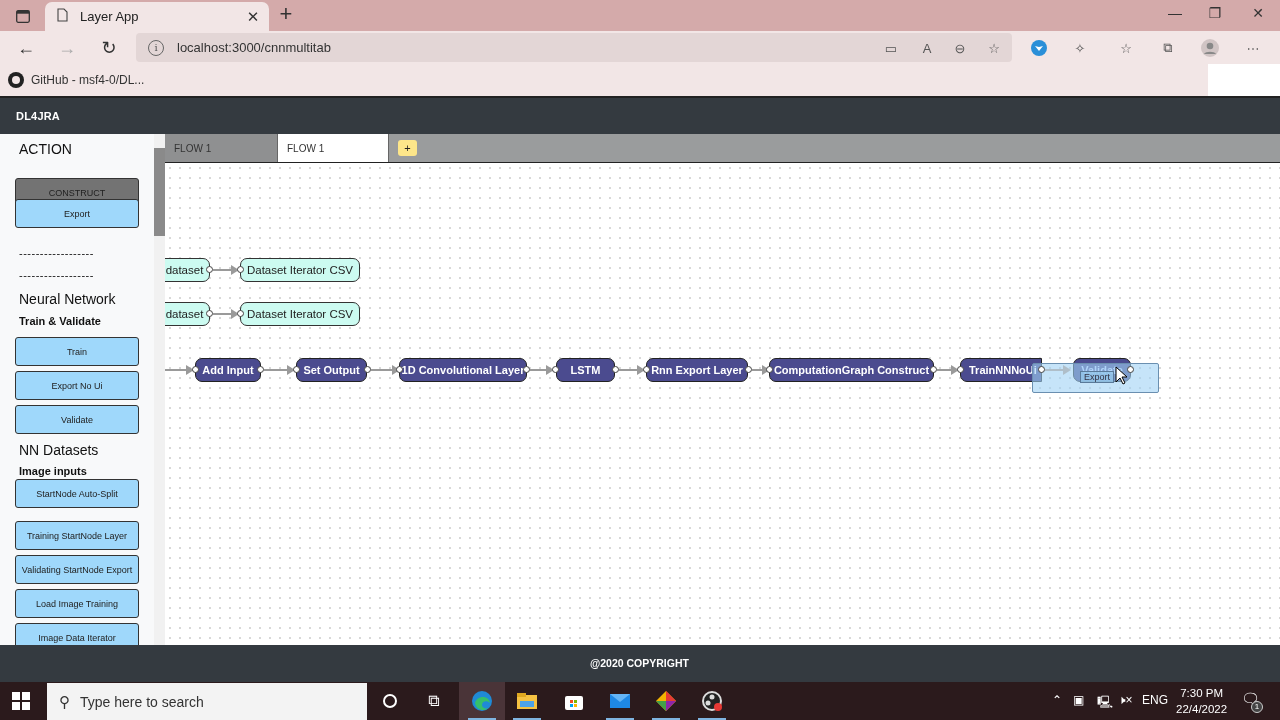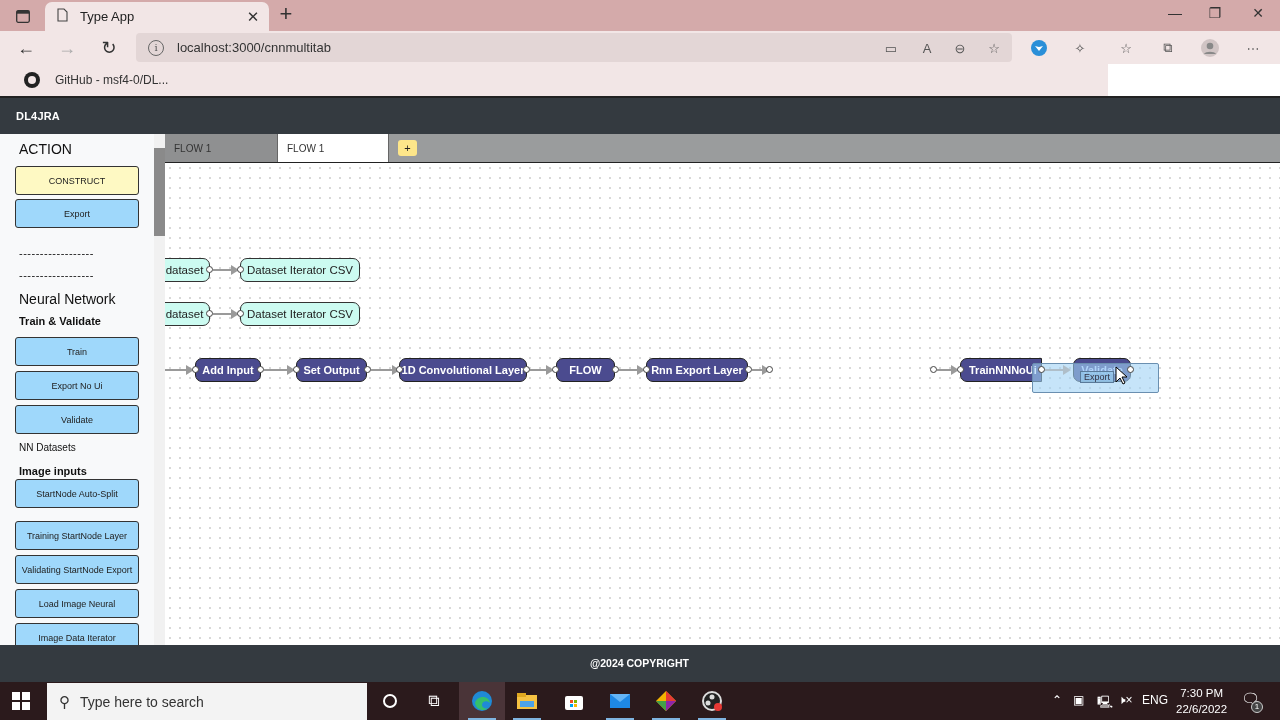--- a/index.html
+++ b/index.html
@@ -15,36 +15,36 @@
   .newtab { position: absolute; left: 275px; top: 4px; width: 22px; height: 22px; font-size: 22px; line-height: 20px; color: #333; text-align: center; }
   .win-ctrl { position: absolute; top: 5px; width: 40px; height: 20px; text-align: center; font-size: 14px; color: #333; }
 
   .toolbar { position: absolute; left: 0; top: 31px; width: 1280px; height: 33px; background: #f2e6e6; }
   .nav-btn { position: absolute; top: 4px; width: 26px; height: 26px; display: flex; align-items: center; justify-content: center; color: #333; font-size: 18px; }
   .urlbar { position: absolute; left: 136px; top: 2px; width: 876px; height: 29px; background: #e3d6d6; border-radius: 4px; display: flex; align-items: center; }
   .urlbar .info { width: 16px; height: 16px; border: 1.3px solid #666; border-radius: 50%; margin-left: 12px; font-size: 10px; color: #555; text-align: center; line-height: 13px; font-family: "DejaVu Serif", serif; }
   .urlbar .url { margin-left: 13px; font-size: 13px; color: #333; }
   .url-icon { position: absolute; top: 8px; width: 18px; height: 18px; display:flex; align-items:center; justify-content:center; color: #555; font-size: 13px; }
 
-  .bookmarks { position: absolute; left: 0; top: 64px; width: 1108px; height: 32px; background: #f2e6e6; display: flex; align-items: center; padding-left: 24px; font-size: 12px; color: #333; gap: 8px; }
+  .bookmarks { position: absolute; left: 0; top: 64px; width: 1208px; height: 32px; background: #f2e6e6; display: flex; align-items: center; padding-left: 8px; font-size: 12px; color: #333; }
   .bookmarks .gh { width: 16px; height: 16px; border-radius: 50%; background: #222; margin-right: 7px; position: relative; }
   .bookmarks .gh::after { content:""; position:absolute; left:4px; top:4px; width:8px; height:8px; border-radius:50%; background:#f2e6e6; }
 
   
   .app-header { position: absolute; left: 0; top: 96px; width: 1280px; height: 38px; background: #343a40; border-top: 2px solid #222; }
   .app-header .brand { position: absolute; left: 16px; top: 12px; color: #fff; font-weight: bold; font-size: 11px; letter-spacing: 0.2px; }
 
   .sidebar { position: absolute; left: 0; top: 134px; width: 154px; height: 511px; background: #f8f9fa; overflow: hidden; }
   .sidebar-scroll-track { position: absolute; left: 154px; top: 134px; width: 11px; height: 511px; background: #f1f1f1; }
   .sidebar-scroll-thumb { position: absolute; left: 154px; top: 148px; width: 11px; height: 88px; background: #8a8a8a; }
   .sb-h1 { position: absolute; left: 19px; font-size: 14px; color: #111; font-weight: normal; }
   .sb-h2 { position: absolute; left: 19px; font-size: 11px; color: #111; font-weight: bold; }
-  .sb-h3 { position: absolute; left: 19px; font-size: 10px; color: #111; }
+  .sb-h3 { position: absolute; left: 19px; font-size: 14px; color: #111; }
   .sb-btn { position: absolute; left: 15px; width: 124px; height: 29px; border: 1px solid #333; border-radius: 3px; background: #9fd8fb; font-size: 9px; color: #222; display: flex; align-items: center; justify-content: center; cursor: pointer; }
-  .sb-btn.yellow { background: #fef9c3; }
+  .sb-btn.yellow { background: #737373; margin-top: 12px; }
   .sb-dash { position: absolute; left: 19px; font-size: 11px; color: #111; letter-spacing: 0.5px; }
 
   
   .flowtabs { position: absolute; left: 165px; top: 134px; width: 1115px; height: 29px; background: #9a9c9d; border-bottom: 1px solid #222; }
   .flowtab { position: absolute; top: 0; height: 28px; width: 112px; font-size: 10px; color: #333; display: flex; align-items: center; padding-left: 9px; }
   .flowtab.inactive { background: #8f9091; }
   .flowtab.active { background: #fff; border-left: 1px solid #666; border-right: 1px solid #666; }
   .add-tab { position: absolute; left: 398px; top: 140px; width: 19px; height: 16px; background: #fde68a; border-radius: 3px; font-size: 11px; text-align: center; line-height: 16px; color: #222; }
 
   
@@ -83,21 +83,21 @@
         <rect x="0.7" y="0.7" width="12.6" height="11.6" rx="1.5" fill="none" stroke="#333" stroke-width="1.3"></rect>
         <rect x="0.7" y="0.7" width="12.6" height="3" fill="#333"></rect>
       </svg>
   </div>
   <div class="browser-tab">
     <span>
       <svg width="11" height="14" viewBox="0 0 11 14">
           <path d="M1 1h6l3 3v9H1z" fill="none" stroke="#444" stroke-width="1.1"></path>
         </svg>
     </span>
-    <span class="title">Type App</span>
+    <span class="title">Layer App</span>
     <span class="close">✕</span>
   </div>
   <div class="newtab">+</div>
   <div class="win-ctrl" style="left:1155px">—</div>
   <div class="win-ctrl" style="left:1195px">❐</div>
   <div class="win-ctrl" style="left:1238px">✕</div>
 </div>
 
 <div class="toolbar">
   <div class="nav-btn" style="left:13px">←</div>
@@ -148,21 +148,21 @@
   <div class="sb-h1" style="top:157px">Neural Network</div>
   <div class="sb-h2" style="top:181px">Train &amp; Validate</div>
   <div class="sb-btn" style="top:203px">Train</div>
   <div class="sb-btn" style="top:237px">Export No Ui</div>
   <div class="sb-btn" style="top:271px">Validate</div>
   <div class="sb-h3" style="top:308px">NN Datasets</div>
   <div class="sb-h2" style="top:331px">Image inputs</div>
   <div class="sb-btn" style="top:345px">StartNode Auto-Split</div>
   <div class="sb-btn" style="top:387px">Training StartNode Layer</div>
   <div class="sb-btn" style="top:421px">Validating StartNode Export</div>
-  <div class="sb-btn" style="top:455px">Load Image Neural</div>
+  <div class="sb-btn" style="top:455px">Load Image Training</div>
   <div class="sb-btn" style="top:489px">Image Data Iterator</div>
 </div>
 <div class="sidebar-scroll-track"></div>
 <div class="sidebar-scroll-thumb"></div>
 
 <div class="flowtabs">
   <div class="flowtab inactive" style="left:0">FLOW 1</div>
   <div class="flowtab active" style="left:112px">FLOW 1</div>
 </div>
 <div class="add-tab">+</div>
@@ -205,33 +205,36 @@
   <div class="edge" style="left:206px;top:206px;width:27px"></div>
 
   <div class="node dark" style="left:234px;top:195px;width:128px">
       <span>1D Convolutional Layer</span>
     </div>
   <div class="port" style="left:231px;top:203px"></div>
   <div class="port" style="left:358px;top:203px"></div>
   <div class="edge" style="left:365px;top:206px;width:22px"></div>
 
   <div class="node dark" style="left:391px;top:195px;width:59px">
-      <span>FLOW</span>
+      <span>LSTM</span>
     </div>
   <div class="port" style="left:387px;top:203px"></div>
   <div class="port" style="left:447px;top:203px"></div>
   <div class="edge" style="left:454px;top:206px;width:24px"></div>
 
   <div class="node dark" style="left:481px;top:195px;width:102px">
       <span>Rnn Export Layer</span>
     </div>
   <div class="port" style="left:478px;top:203px"></div>
   <div class="port" style="left:580px;top:203px"></div>
   <div class="edge" style="left:587px;top:206px;width:16px"></div>
 
+  <div class="node dark" style="left:604px;top:195px;width:165px">
+      <span>ComputationGraph Construct</span>
+    </div>
   <div class="port" style="left:601px;top:203px"></div>
   <div class="port" style="left:765px;top:203px"></div>
   <div class="edge" style="left:772px;top:206px;width:20px"></div>
 
   <div class="node dark" style="left:795px;top:195px;width:82px;justify-content:flex-start;padding-left:8px;border-radius:7px 0 0 7px">
       <span>TrainNNNoUi</span>
     </div>
   <div class="port" style="left:792px;top:203px"></div>
 
   <div class="node dark" style="left:908px;top:195px;width:58px;color:#c8d6ff">
@@ -245,21 +248,21 @@
   <div class="port" style="left:962px;top:203px"></div>
 
   <div class="abs" style="left:950px;top:203px">
     <svg width="14" height="20" viewBox="0 0 14 20">
         <path d="M1 1v15l4-4 3 6 2-1-3-6h5z" fill="#fff" stroke="#000" stroke-width="1"></path>
       </svg>
   </div>
 </div>
 
 <div class="footer">
-  <span class="copy">@2024 COPYRIGHT</span>
+  <span class="copy">@2020 COPYRIGHT</span>
 </div>
 
 <div class="taskbar">
   <div class="start">
       <span></span>
       <span></span>
       <span></span>
       <span></span>
     </div>
   <div class="tb-search">
@@ -323,17 +326,17 @@
       </svg>
   </div>
 
   <div class="tray" style="left:1052px">⌃</div>
   <div class="tray" style="left:1073px">▣</div>
   <div class="tray" style="left:1097px">🖳</div>
   <div class="tray" style="left:1118px">🕨×</div>
   <div class="tray" style="left:1142px">ENG</div>
   <div class="clock">
     <div>7:30 PM</div>
-    <div>22/6/2022</div>
+    <div>22/4/2022</div>
   </div>
   <div class="tray" style="left:1241px;top:8px;font-size:15px">🗨</div>
   <div class="abs" style="left:1251px;top:19px;width:12px;height:12px;border-radius:50%;background:#444;border:1px solid #ccc;color:#fff;font-size:8px;text-align:center;line-height:10px">1</div>
 </div>
 
 </body></html>

